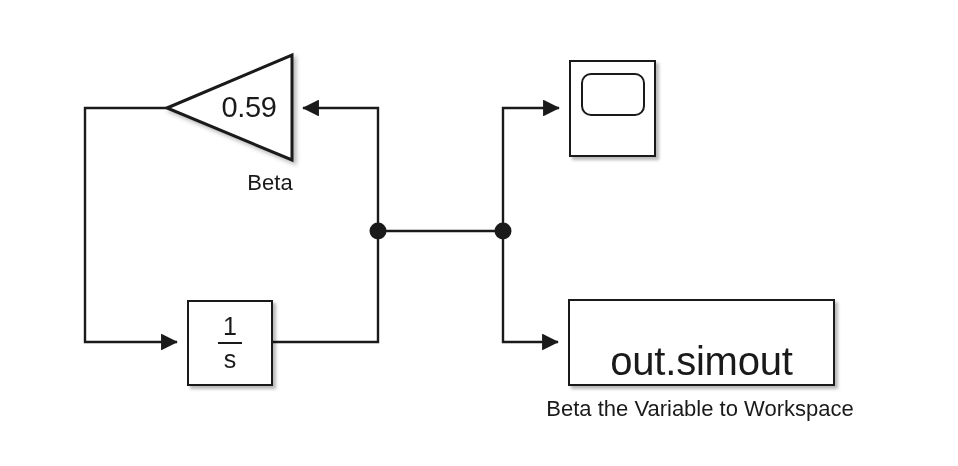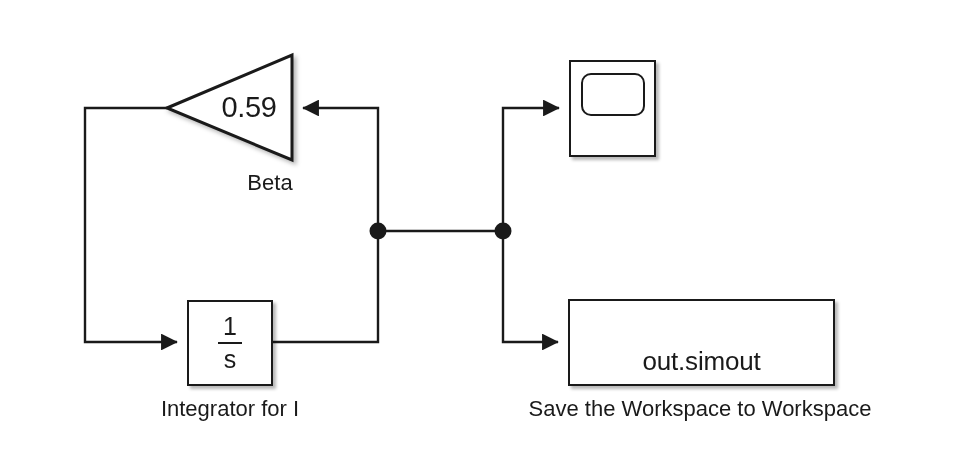--- a/index.html
+++ b/index.html
@@ -107,21 +107,21 @@
   }
 
   
   #workspace-block {
     left: 568px;
     top: 299px;
     width: 267px;
     height: 87px;
   }
   .ws-text {
-    font-size: 26px;
+    font-size: 40px;
     letter-spacing: -0.2px;
     margin-top: 38px;
   }
 
   
   .caption {
     position: absolute;
     font-size: 22px;
     color: #1a1a1a;
     white-space: nowrap;
@@ -183,18 +183,17 @@
   <div class="block" id="scope-block">
     <div class="scope-screen"></div>
   </div>
 
   <div class="block" id="workspace-block">
     <span class="ws-text">out.simout</span>
   </div>
 
   <div class="caption" id="caption-beta">Beta</div>
 
-  <div class="caption" id="caption-integrator">Integrator for I</div>
 
 
-  <div class="caption" id="caption-workspace">Save the Workspace to Workspace</div>
+  <div class="caption" id="caption-workspace">Beta the Variable to Workspace</div>
 
 </div>
 
 </body></html>

